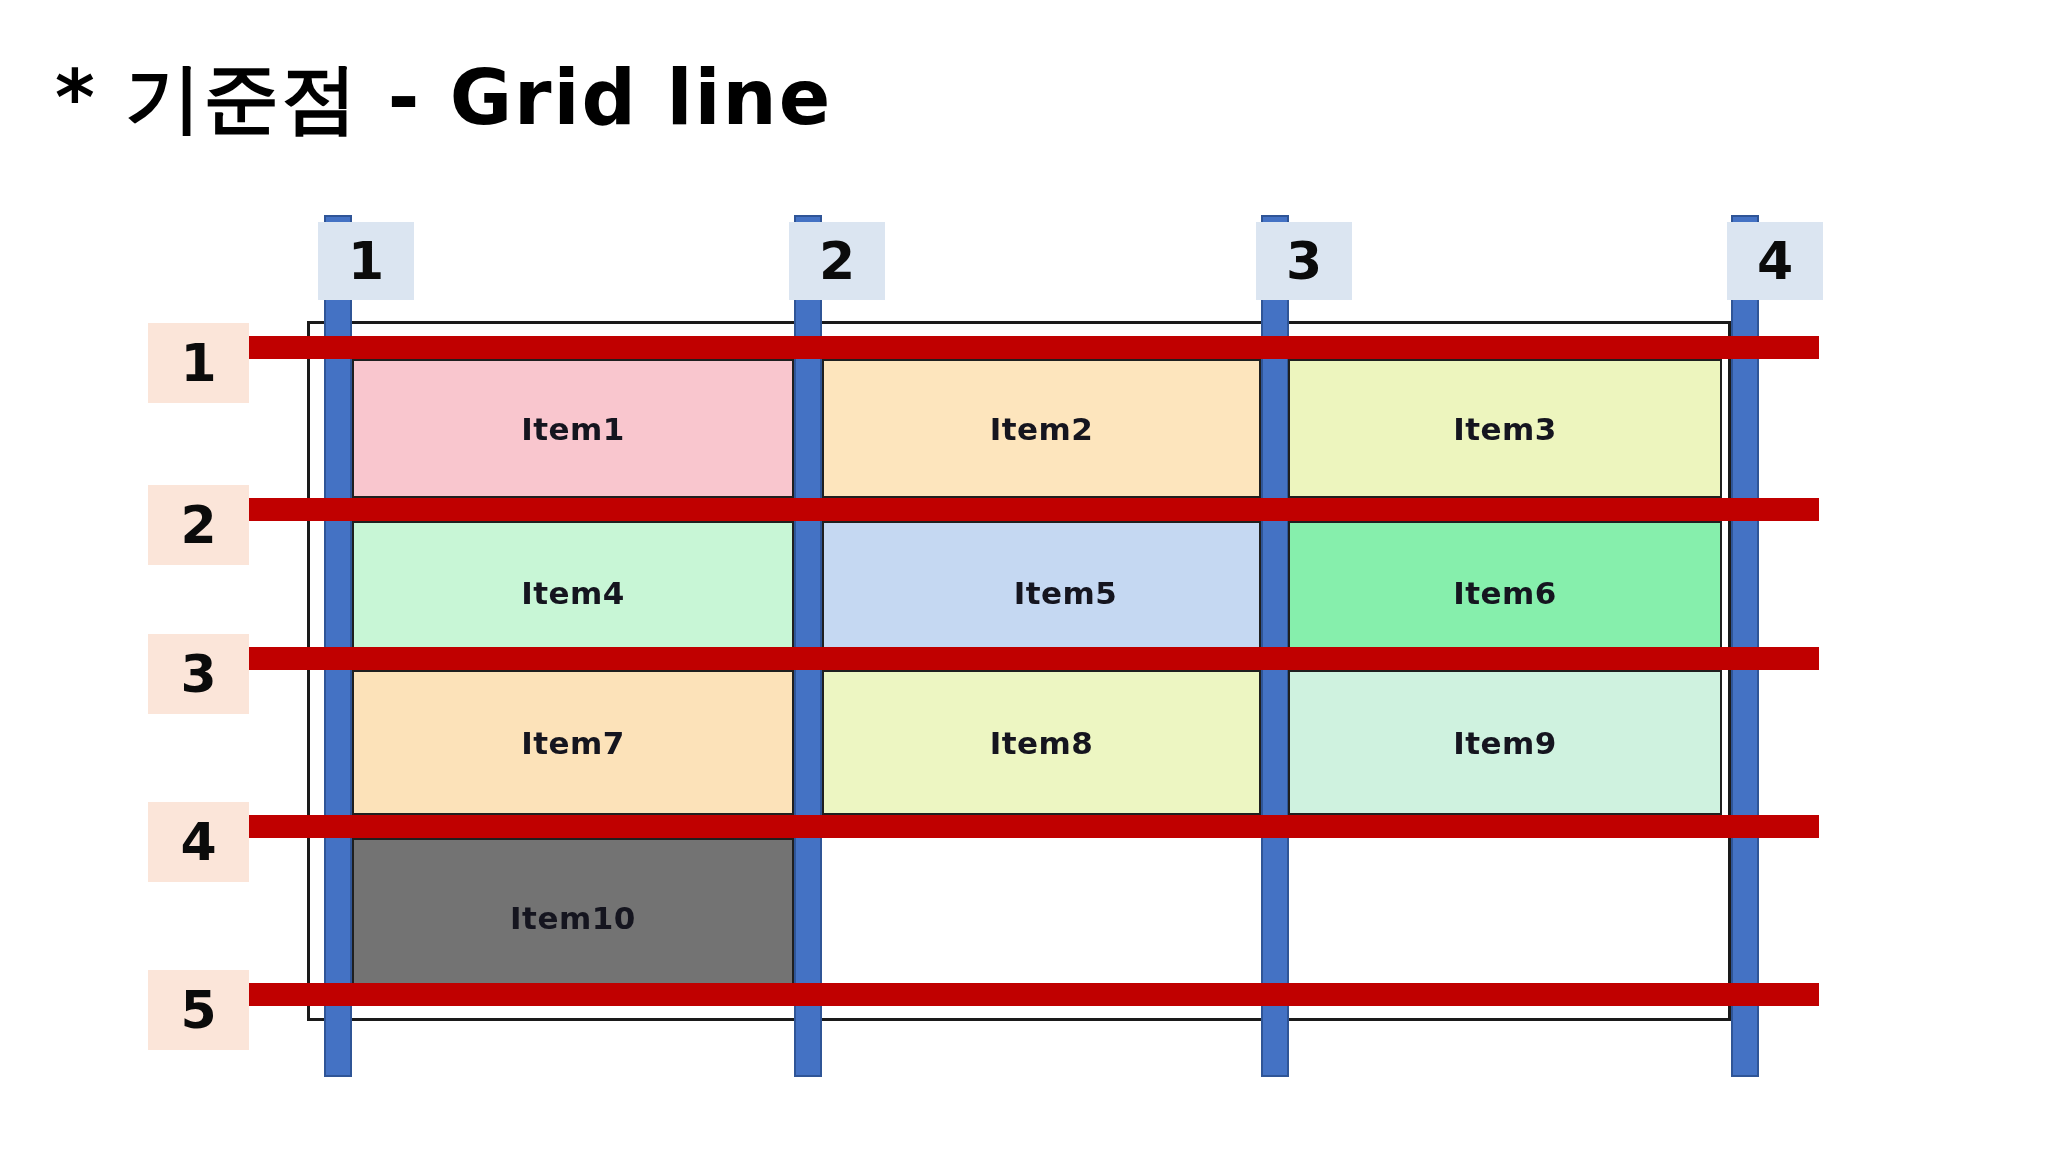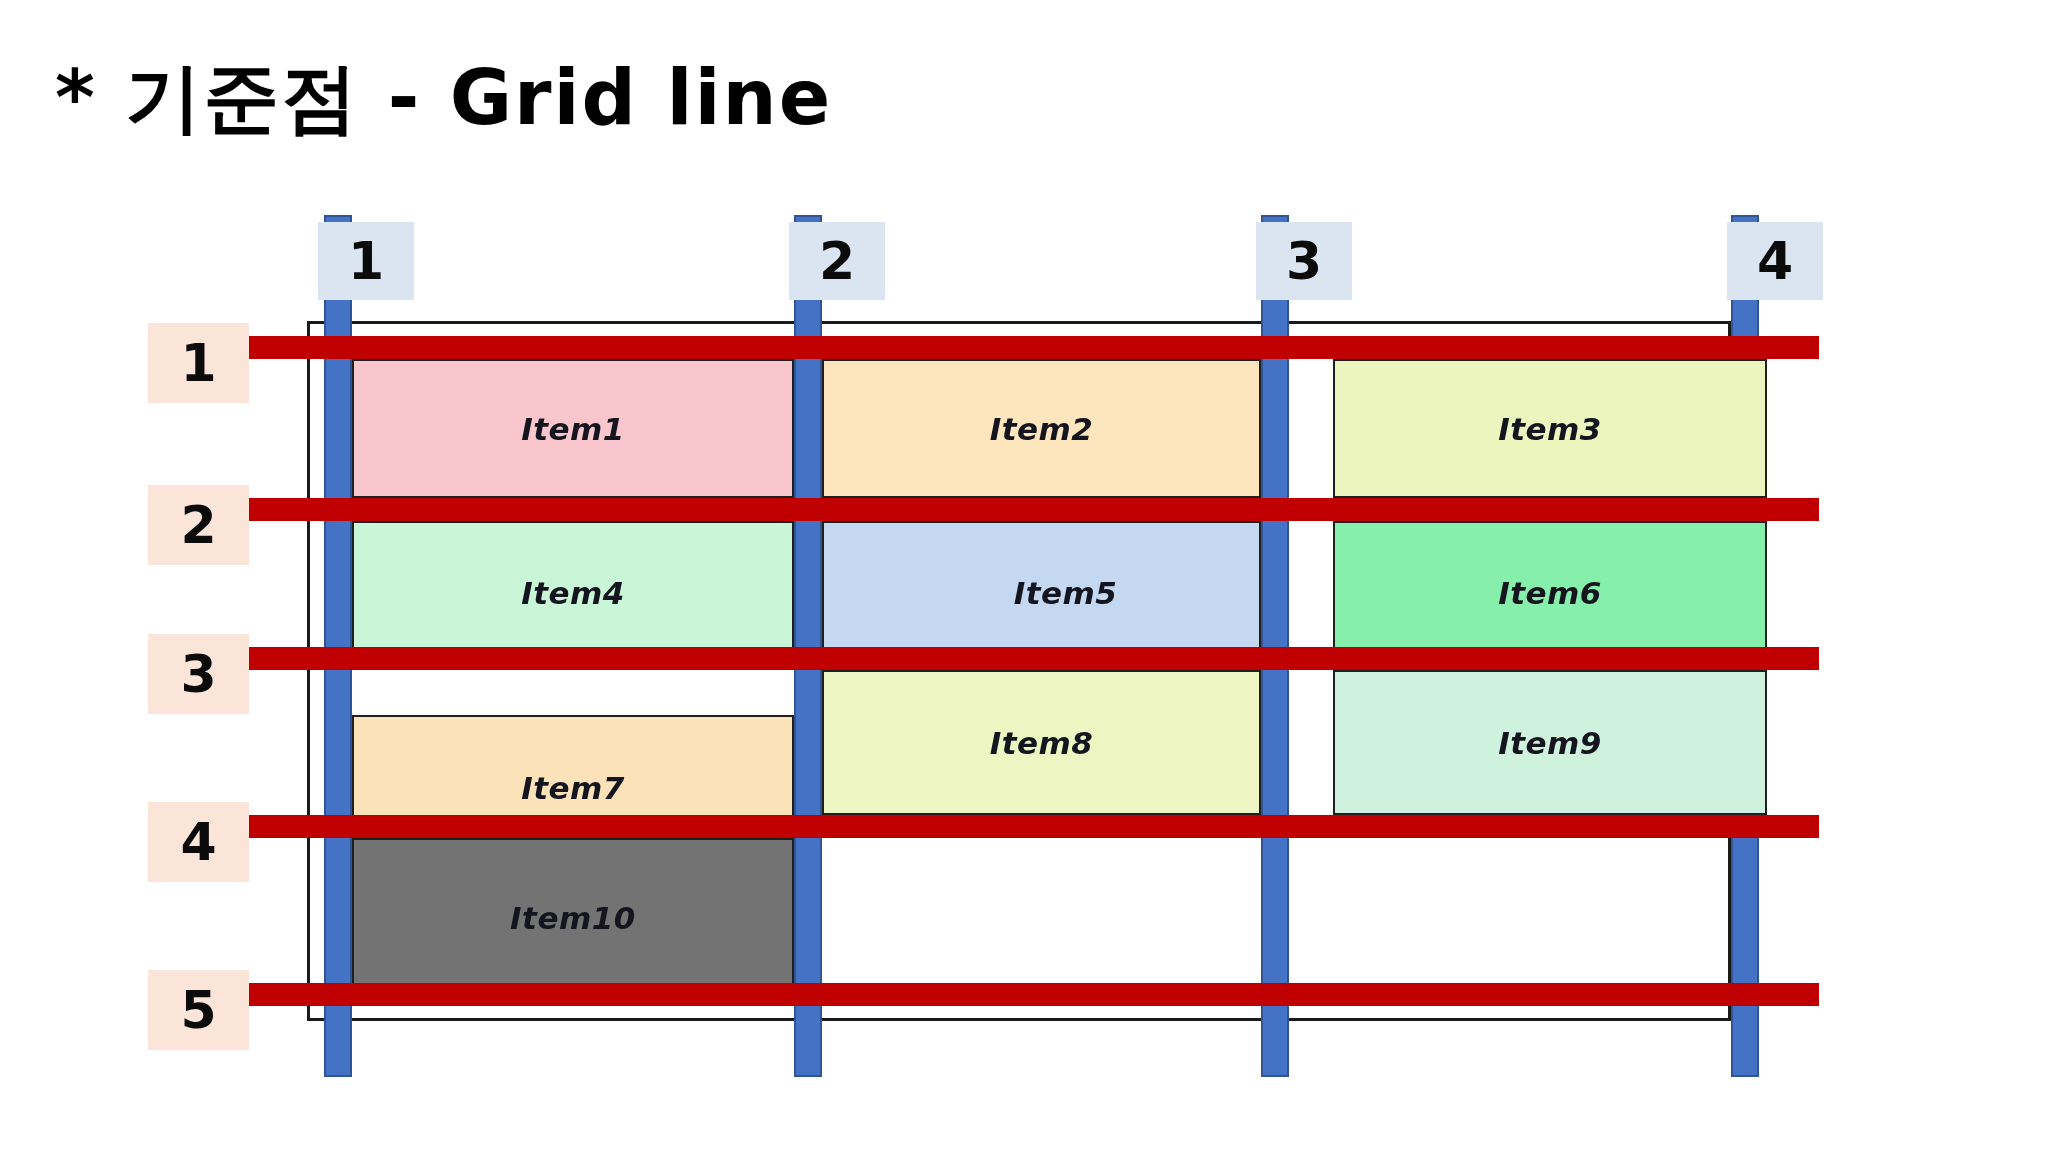--- a/index.html
+++ b/index.html
@@ -28,26 +28,26 @@
   .vb1{left:324px}.vb2{left:794px}.vb3{left:1261px}.vb4{left:1731px}
   
   .hbar{
     position:absolute;left:245px;width:1574px;height:23px;z-index:4;
   }
   .hb1{top:336px}.hb2{top:498px}.hb3{top:647px}.hb4{top:815px}.hb5{top:983px}
   
   .item{
     position:absolute;z-index:3;
     border:2px solid #1f1f1f;box-sizing:border-box;
-    display:flex;align-items:center;justify-content:center;font-style:italic;
+    display:flex;align-items:center;justify-content:center;
   }
   .item span{
     font-size:31px;font-weight:700;color:#15151f;letter-spacing:0.5px;
   }
-  .c1{left:352px;width:442px}.c2{left:822px;width:439px}.c3{left:1333px;width:434px}
+  .c1{left:352px;width:442px}.c2{left:822px;width:439px}.c3{left:1288px;width:434px}
   .r1{top:359px;height:139px}.r2{top:521px;height:144px}.r3{top:670px;height:145px}.r4{top:838px;height:160px}
   
   .clabel{
     position:absolute;top:222px;width:96px;height:78px;z-index:5;
     display:flex;align-items:center;justify-content:center;
   }
   .cl1{left:318px}.cl2{left:789px}.cl3{left:1256px}.cl4{left:1727px}
   
   .rlabel{
     position:absolute;left:148px;width:101px;height:80px;z-index:5;
@@ -85,21 +85,21 @@
       </div>
     <div class="item c1 r2" style="background-color: rgb(200, 246, 214);">
         <span>Item4</span>
       </div>
     <div class="item c2 r2" style="background-color: rgb(197, 216, 242); padding-left: 48px;">
         <span>Item5</span>
       </div>
     <div class="item c3 r2" style="background-color: #86efac;">
         <span>Item6</span>
       </div>
-    <div class="item c1 r3" style="background-color: rgb(252, 226, 185); margin-top: 45px;">
+    <div class="item c1 r3" style="background-color: rgb(252, 226, 185);">
         <span>Item7</span>
       </div>
     <div class="item c2 r3" style="background-color: rgb(237, 246, 194);">
         <span>Item8</span>
       </div>
     <div class="item c3 r3" style="background-color: rgb(207, 242, 223);">
         <span>Item9</span>
       </div>
     <div class="item c1 r4" style="background-color: #737373; align-items: center;">
         <span>Item10</span>

